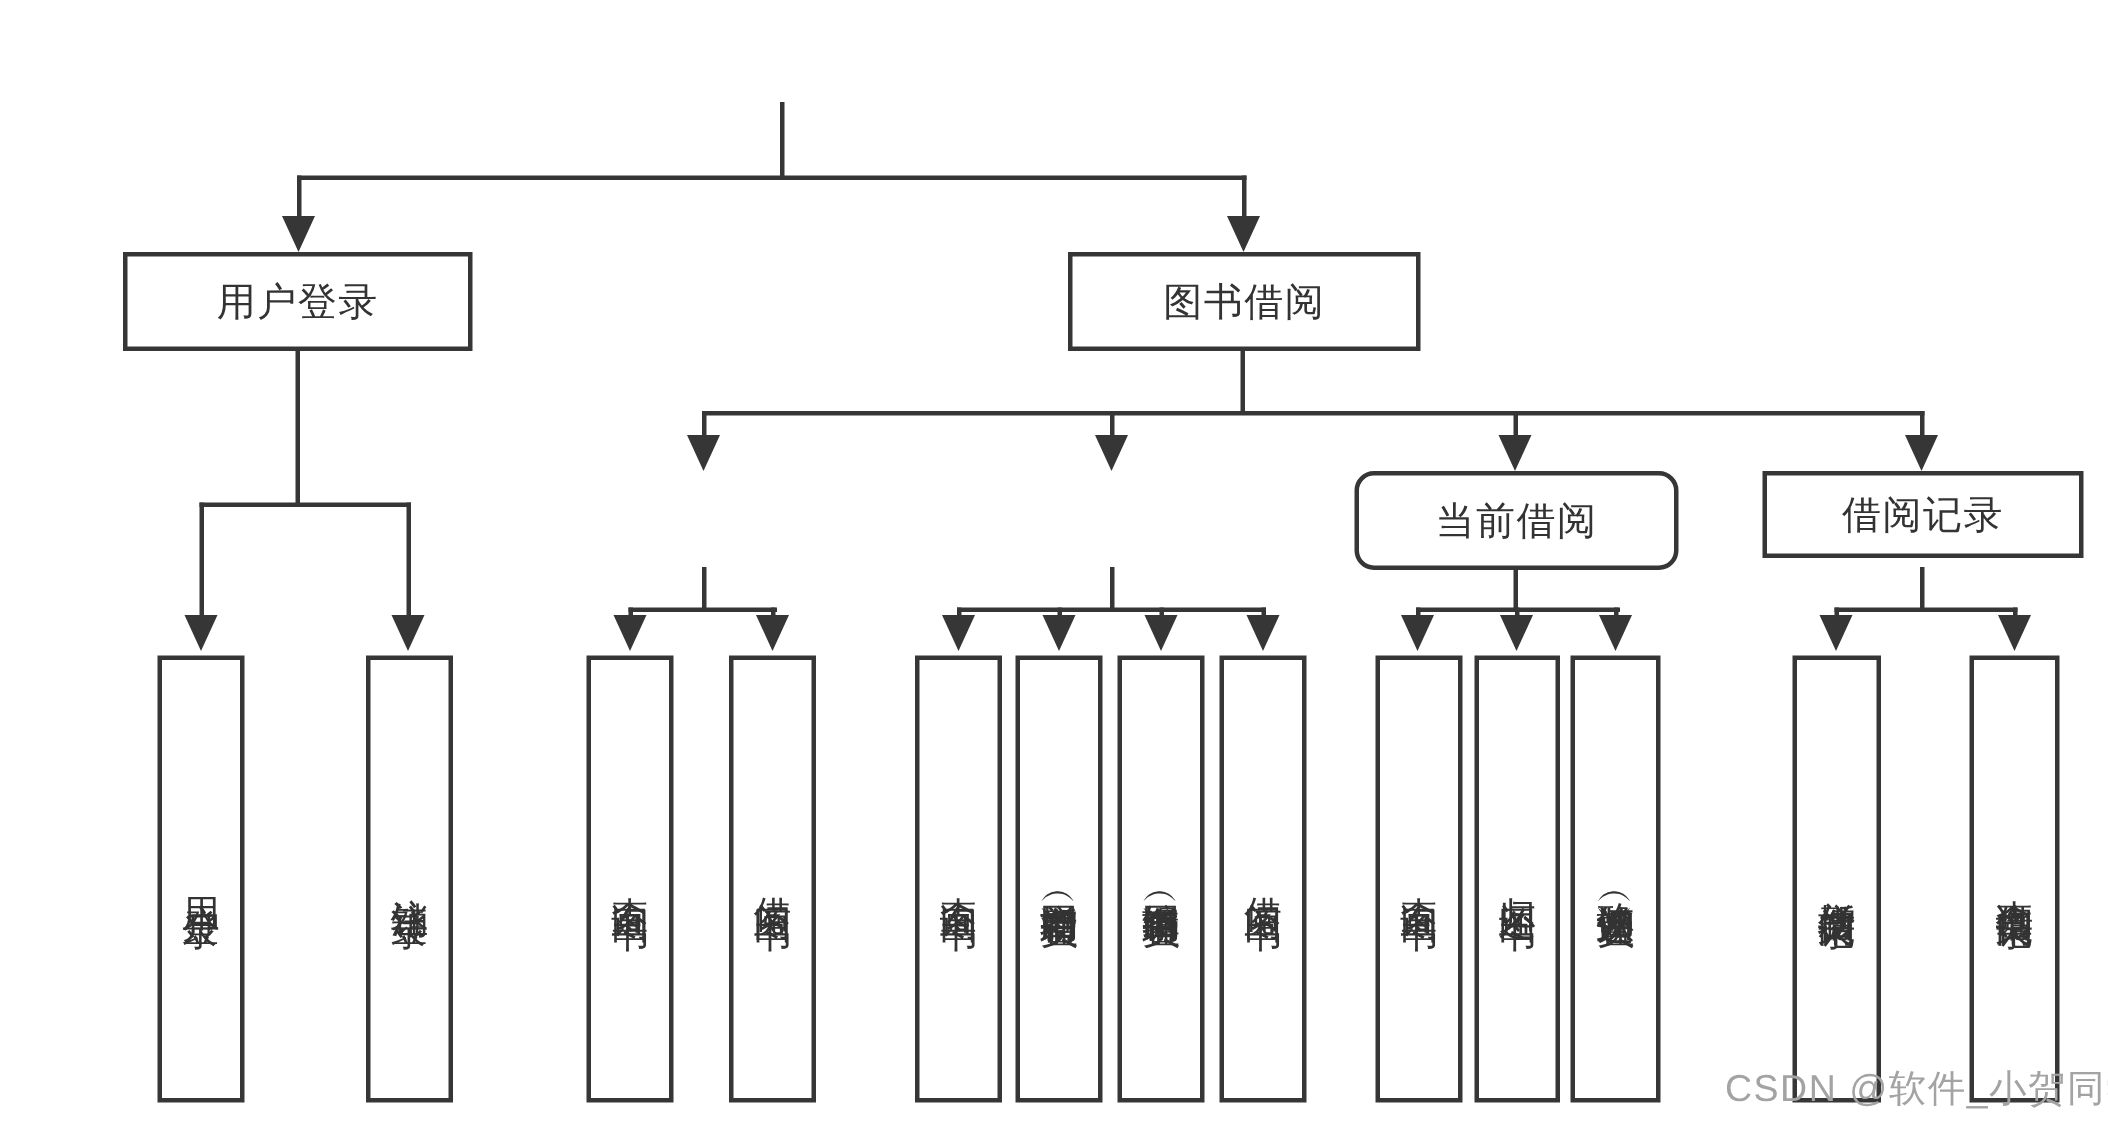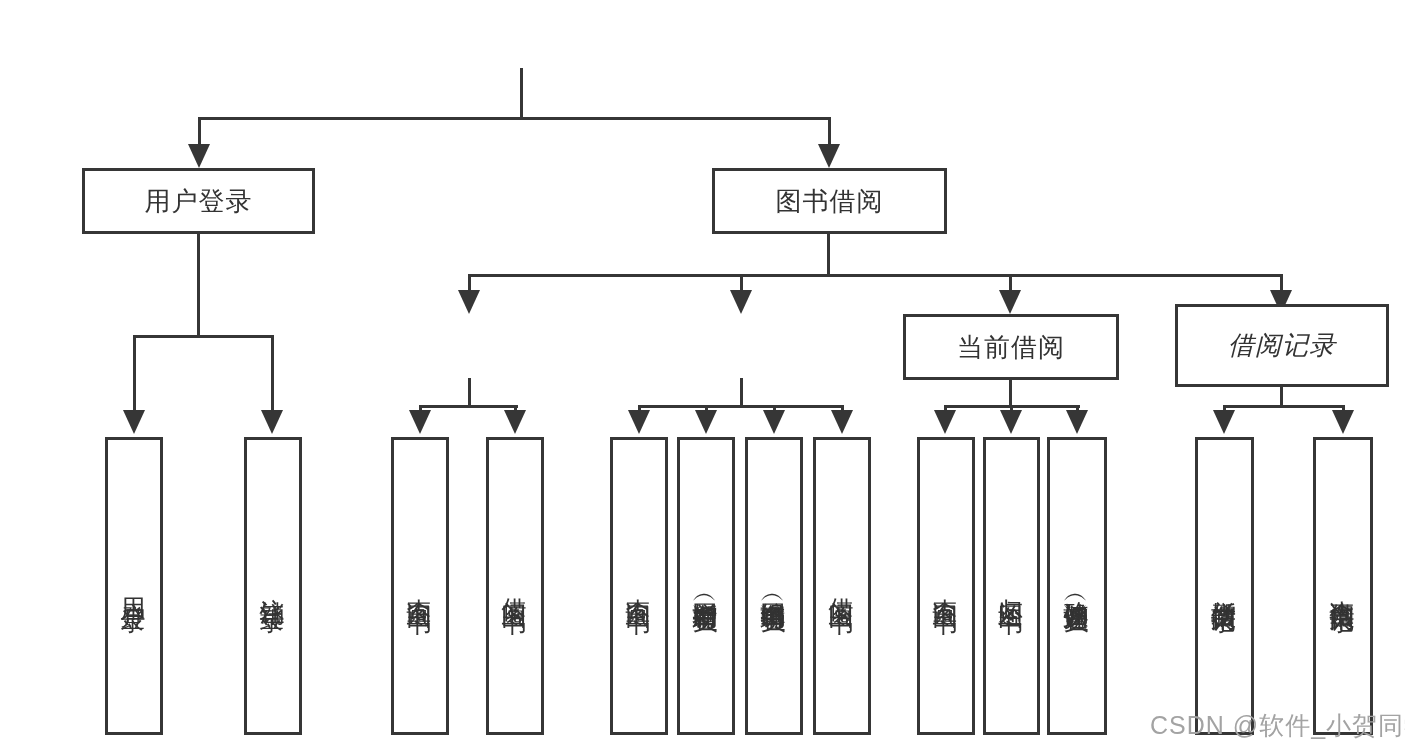--- a/index.html
+++ b/index.html
@@ -65,22 +65,22 @@
     <div class="ln" style="left:468px;top:274px;width:3px;height:18px;"></div>
     <div class="arr" style="left:458px;top:290px;"></div>
     <div class="ln" style="left:740px;top:274px;width:3px;height:18px;"></div>
     <div class="arr" style="left:730px;top:290px;"></div>
     <div class="ln" style="left:1009px;top:274px;width:3px;height:18px;"></div>
     <div class="arr" style="left:999px;top:290px;"></div>
     <div class="ln" style="left:1280px;top:274px;width:3px;height:18px;"></div>
     <div class="arr" style="left:1270px;top:290px;"></div>
   </div>
 
-  <div class="hbox" style="left:903px;top:314px;width:216px;height:66px;">当前借阅</div>
-  <div class="hbox" style="left:1175px;top:304px;width:214px;height:83px;font-style:italic;">借阅记录</div>
+  <div class="hbox" style="left:903px;top:314px;width:216px;height:66px;border-radius:13px;">当前借阅</div>
+  <div class="hbox" style="left:1175px;top:314px;width:214px;height:58px;">借阅记录</div>
 
   <div>
     <div class="ln" style="left:468px;top:378px;width:3px;height:30px;"></div>
     <div class="ln" style="left:419px;top:405px;width:99px;height:3px;"></div>
     <div class="ln" style="left:419px;top:405px;width:3px;height:8px;"></div>
     <div class="arr" style="left:409px;top:410px;"></div>
     <div class="ln" style="left:514px;top:405px;width:3px;height:8px;"></div>
     <div class="arr" style="left:504px;top:410px;"></div>
   </div>
 

